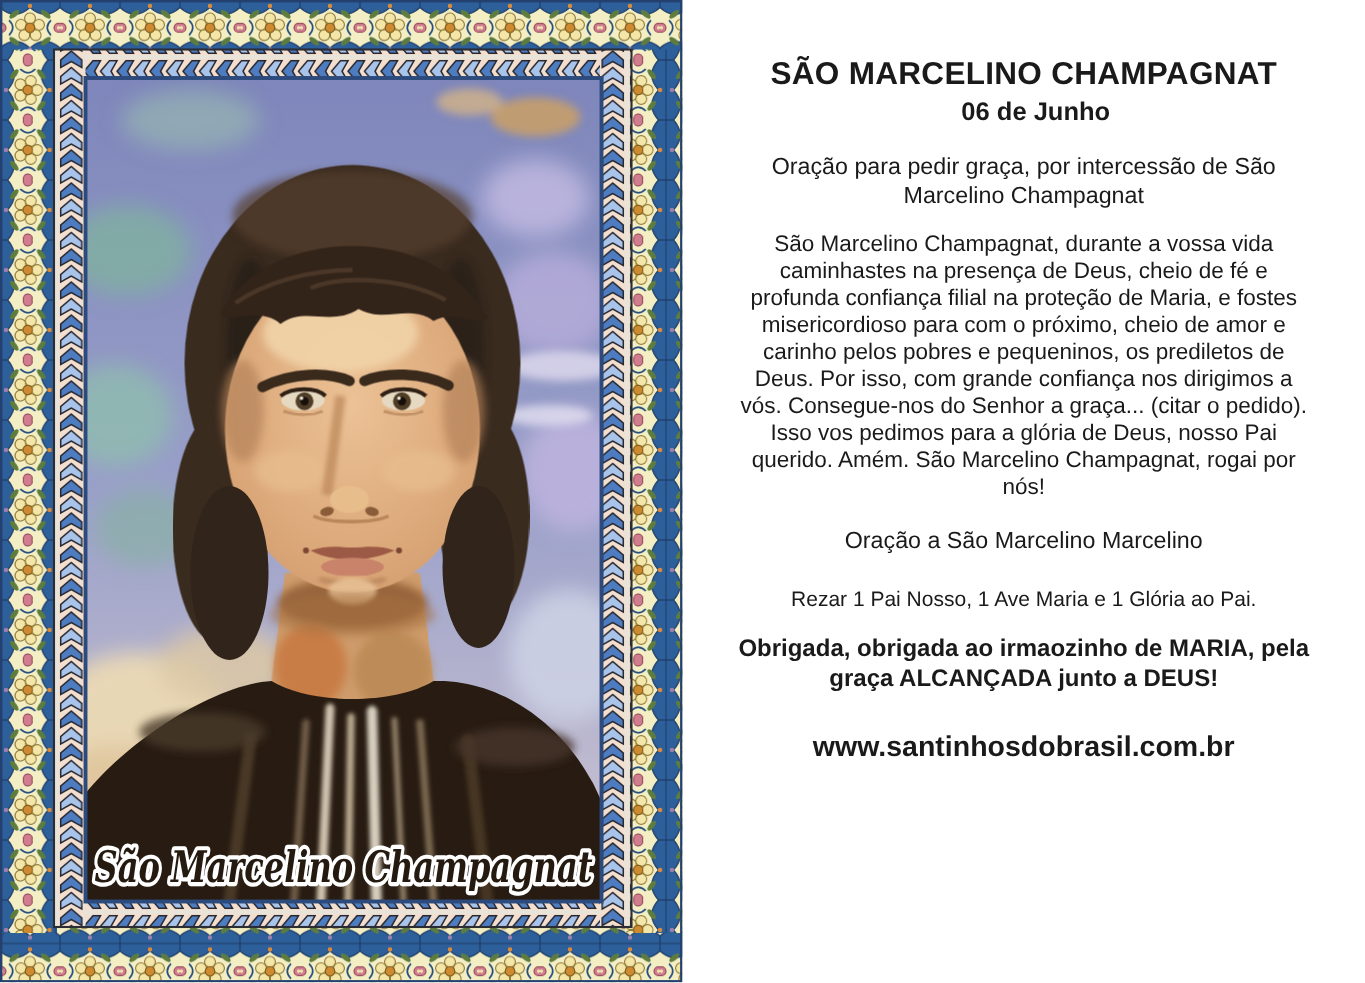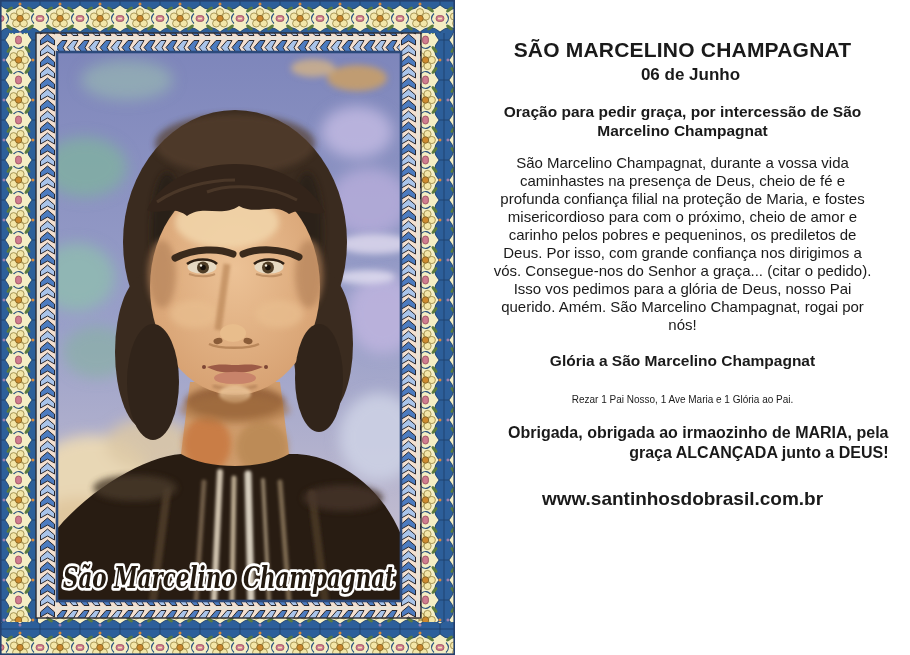--- a/index.html
+++ b/index.html
@@ -25,34 +25,34 @@
     padding-top:38px;
   }
   .text-panel .title{
     font-size:21px;font-weight:bold;line-height:24px;margin:0;
     letter-spacing:.2px;
   }
   .text-panel .feast-date{
     font-size:17px;font-weight:bold;line-height:21px;margin:2px 0 0 16px;
   }
   .text-panel h3{
-    font-size:15.5px;font-weight:bold;line-height:19px;
+    font-size:15.5px;font-weight:normal;line-height:19px;
     margin:17px auto 0 auto;max-width:400px;
   }
   .text-panel p.body{
     font-size:15px;line-height:18px;margin:14px auto 0 auto;
     max-width:378px;
     text-align:center;
   }
   .text-panel p.instruction{
-    font-size:10px;line-height:17px;margin:21px auto 0 auto;max-width:400px;
+    font-size:14px;line-height:17px;margin:21px auto 0 auto;max-width:400px;
   }
   .text-panel p.thanks{
     font-size:16px;font-weight:bold;line-height:20px;
-    margin:15px auto 0 auto;max-width:412px;text-align:right;
+    margin:15px auto 0 auto;max-width:412px;
   }
   .text-panel .website{
     font-size:19px;font-weight:bold;margin-top:25px;
   }
 </style>
 </head>
 <body>
 
 <div class="holy-card">
 <svg width="455" height="655" viewBox="0 0 455 655">
@@ -273,18 +273,18 @@
 </svg>
 </div>
 
 <div class="text-panel">
   <h1 class="title">SÃO MARCELINO CHAMPAGNAT</h1>
   <div class="feast-date">06 de Junho</div>
 
   <h3>Oração para pedir graça, por intercessão de São Marcelino Champagnat</h3>
   <p class="body">São Marcelino Champagnat, durante a vossa vida caminhastes na presença de Deus, cheio de fé e profunda confiança filial na proteção de Maria, e fostes misericordioso para com o próximo, cheio de amor e carinho pelos pobres e pequeninos, os prediletos de Deus. Por isso, com grande confiança nos dirigimos a vós. Consegue-nos do Senhor a graça... (citar o pedido). Isso vos pedimos para a glória de Deus, nosso Pai querido. Amém. São Marcelino Champagnat, rogai por nós!</p>
 
-  <h3>Glória a São Marcelino Champagnat</h3>
+  <h3>Oração a São Marcelino Marcelino</h3>
 
   <p class="instruction">Rezar 1 Pai Nosso, 1 Ave Maria e 1 Glória ao Pai.</p>
   <p class="thanks">Obrigada, obrigada ao irmaozinho de MARIA, pela graça ALCANÇADA junto a DEUS!</p>
   <div class="website">www.santinhosdobrasil.com.br</div>
 </div>
 
 </body></html>

